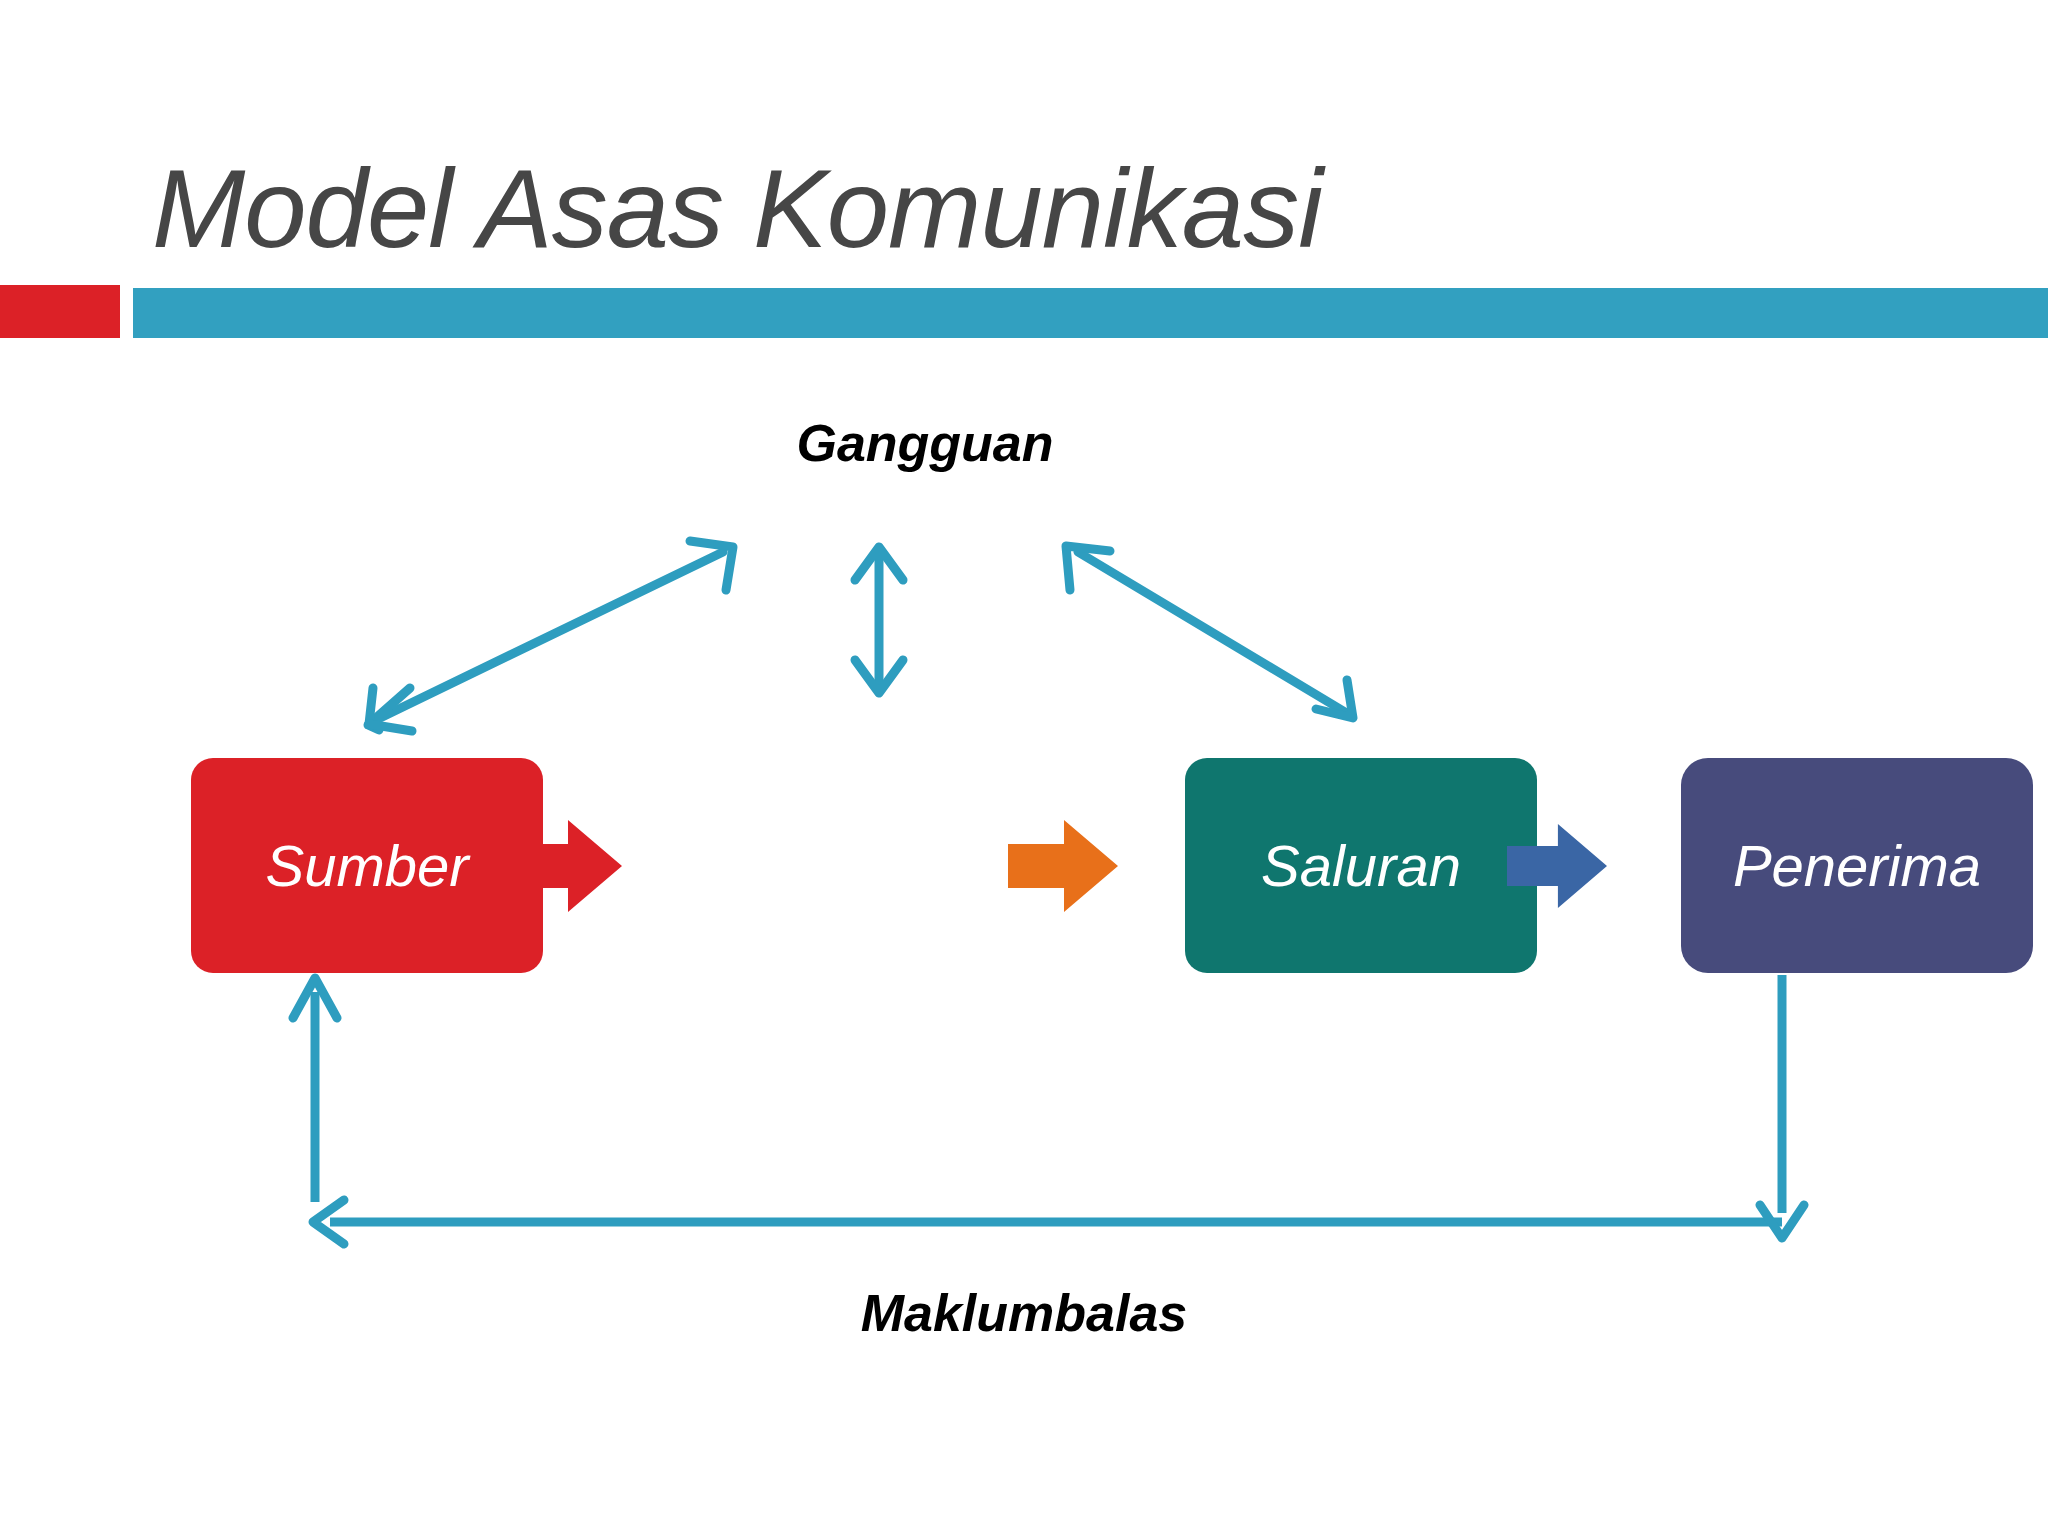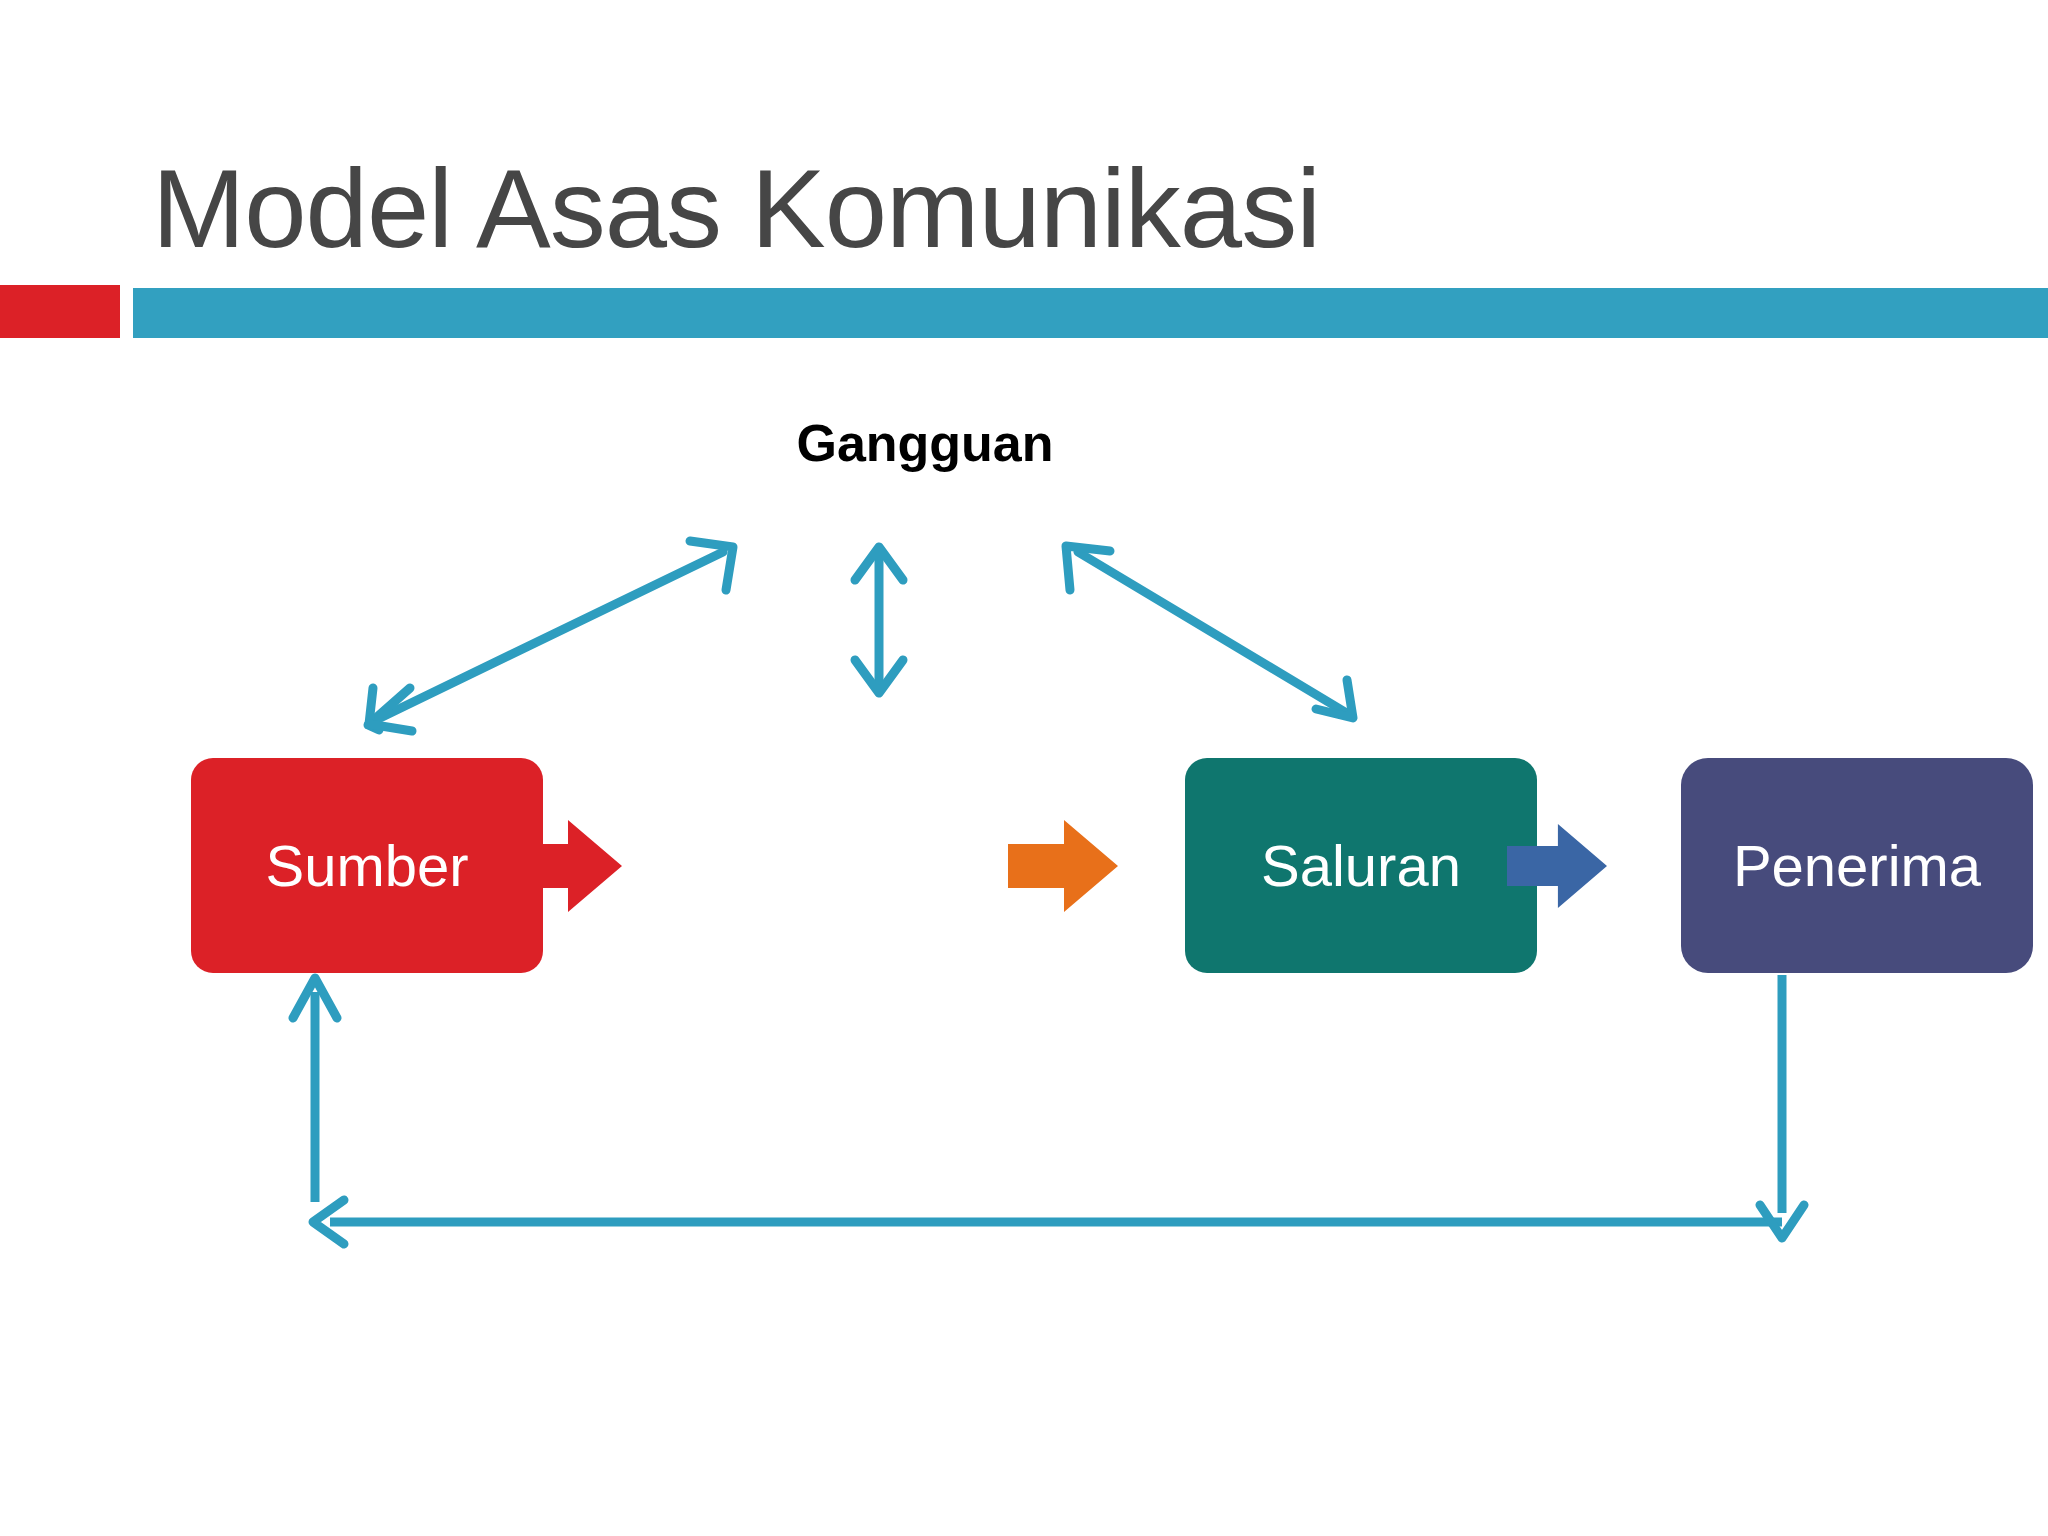--- a/index.html
+++ b/index.html
@@ -118,21 +118,21 @@
     height: 92px;
   }
   .chev-0 { left: 512px; }
   .chev-1 { left: 1008px; }
   .chev-2 { left: 1507px; width: 100px; height: 84px; top: 824px; }
   .chev svg { display: block; width: 100%; height: 100%; }
 </style>
 </head>
 <body>
 
-<div id="slide" style="background: rgb(255, 255, 255);">
+<div id="slide" style="background: rgb(255, 255, 255); font-style: italic;">
 
   <h1 id="slide-title" style="color: rgb(70, 70, 70);">Model Asas Komunikasi</h1>
 
   <div class="rule-red" style="background: rgb(220, 33, 39);"></div>
   <div class="rule-teal" style="background: rgb(50, 160, 192);"></div>
 
   <div id="diagram">
 
     <div class="diagram-label" id="label-gangguan" style="color: rgb(0, 0, 0);">Gangguan</div>
 
@@ -198,15 +198,16 @@
       <svg viewBox="0 0 110 92" preserveAspectRatio="none">
         <polygon points="0,24 56,24 56,0 110,46 56,92 56,68 0,68" fill="#E8701A"></polygon>
       </svg>
     </div>
     <div class="chev chev-2">
       <svg viewBox="0 0 110 92" preserveAspectRatio="none">
         <polygon points="0,24 56,24 56,0 110,46 56,92 56,68 0,68" fill="#3A66A5"></polygon>
       </svg>
     </div>
 
+    <div class="diagram-label" id="label-maklumbalas" style="color: rgb(0, 0, 0);">Maklumbalas</div>
 
   </div>
 </div>
 
 </body></html>

